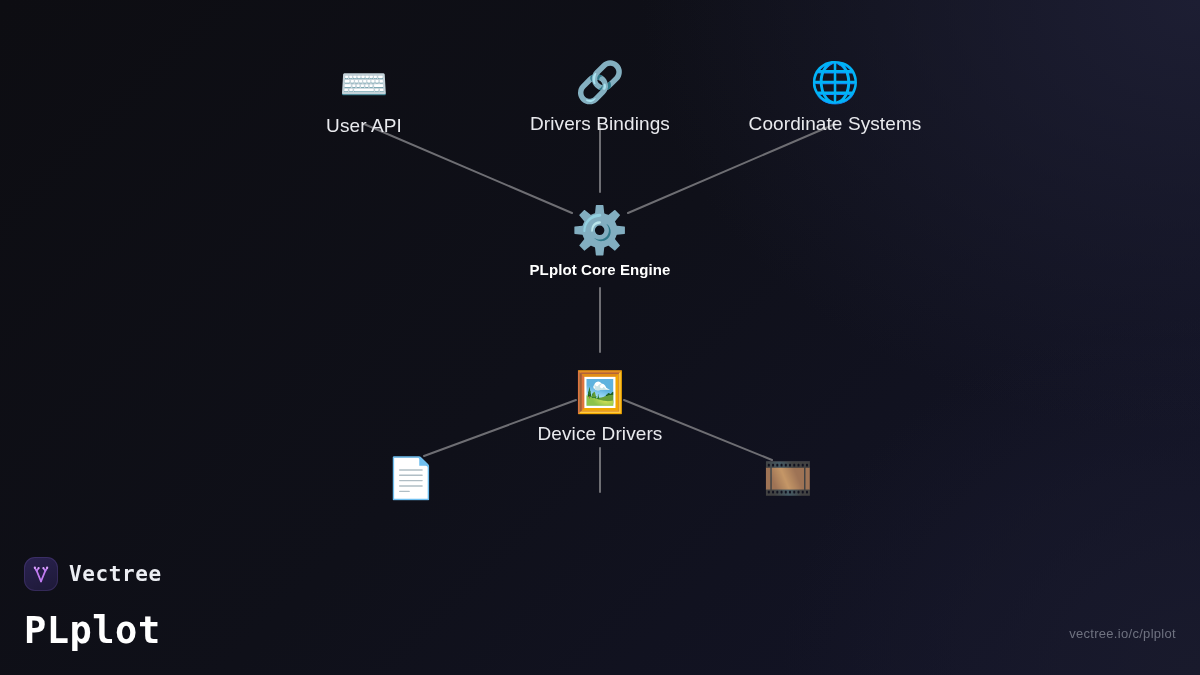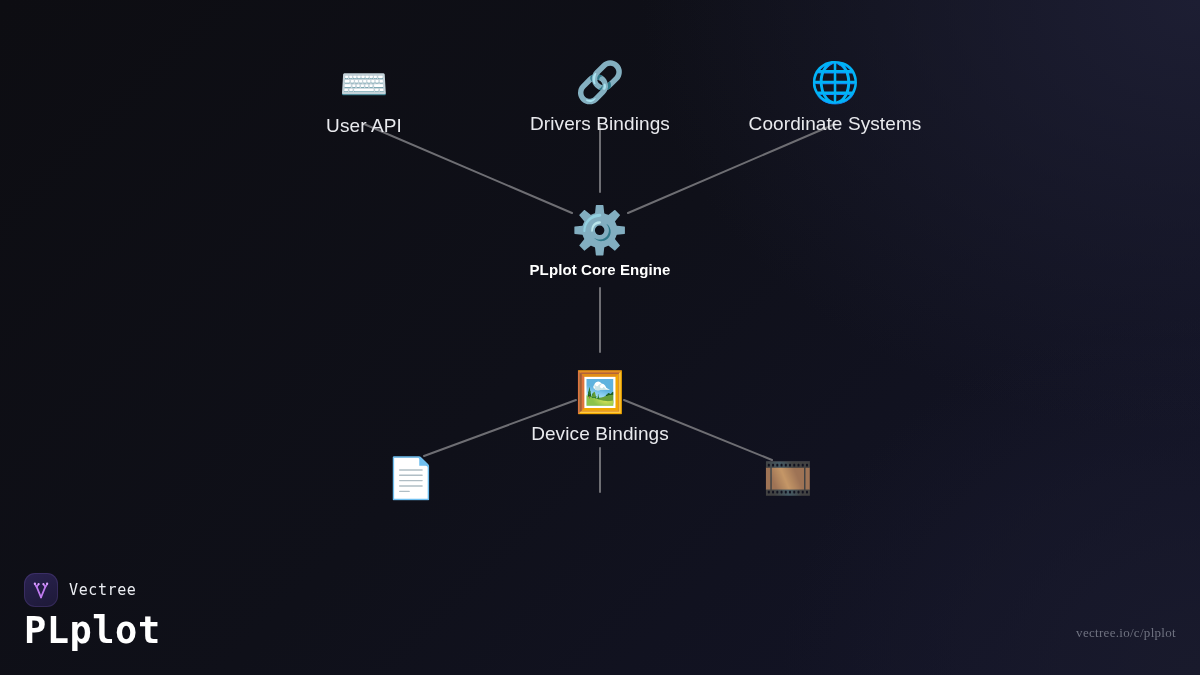--- a/index.html
+++ b/index.html
@@ -71,39 +71,39 @@
     height: 34px;
     border-radius: 11px;
     background: linear-gradient(155deg, #2a2250 0%, #1d1937 100%);
     display: flex;
     align-items: center;
     justify-content: center;
     box-shadow: inset 0 0 0 1px rgba(150,110,220,0.18);
   }
   #brand-name {
     font-family: "DejaVu Sans Mono", monospace;
-    font-size: 15px;
-    font-weight: normal;
+    font-size: 21px;
+    font-weight: bold;
     color: #eceef3;
     letter-spacing: 0.6px;
   }
   #brand-title {
-    margin-top: 2px;
+    margin-top: 18px;
     font-family: "DejaVu Sans Mono", monospace;
     font-size: 37px;
     font-weight: bold;
     color: #ffffff;
     letter-spacing: 0.5px;
     line-height: 44px;
   }
   #site-url {
     position: absolute;
     right: 24px;
     bottom: 34px;
-    font-family: Liberation Serif, serif;
+    font-family: Liberation Sans, sans-serif;
     font-size: 13px;
     color: #6f7280;
     letter-spacing: 0.3px;
   }
 </style>
 </head>
 <body>
 
 <div id="stage">
 
@@ -129,21 +129,21 @@
       <div class="node" style="left: 835px; top: 56px;">
         <span class="icon">🌐</span>
         <span class="label">Coordinate Systems</span>
       </div>
       <div class="node core" style="left: 600px; top: 204px;">
         <span class="icon">⚙️</span>
         <span class="label">PLplot Core Engine</span>
       </div>
       <div class="node" style="left: 600px; top: 366px;">
         <span class="icon">🖼️</span>
-        <span class="label">Device Bindings</span>
+        <span class="label">Device Drivers</span>
       </div>
       <div class="node" style="left: 411px; top: 452px;">
         <span class="icon">📄</span>
       </div>
       <div class="node" style="left: 788px; top: 452px;">
         <span class="icon">🎞️</span>
       </div>
     </div>
 
   <div id="brand">

